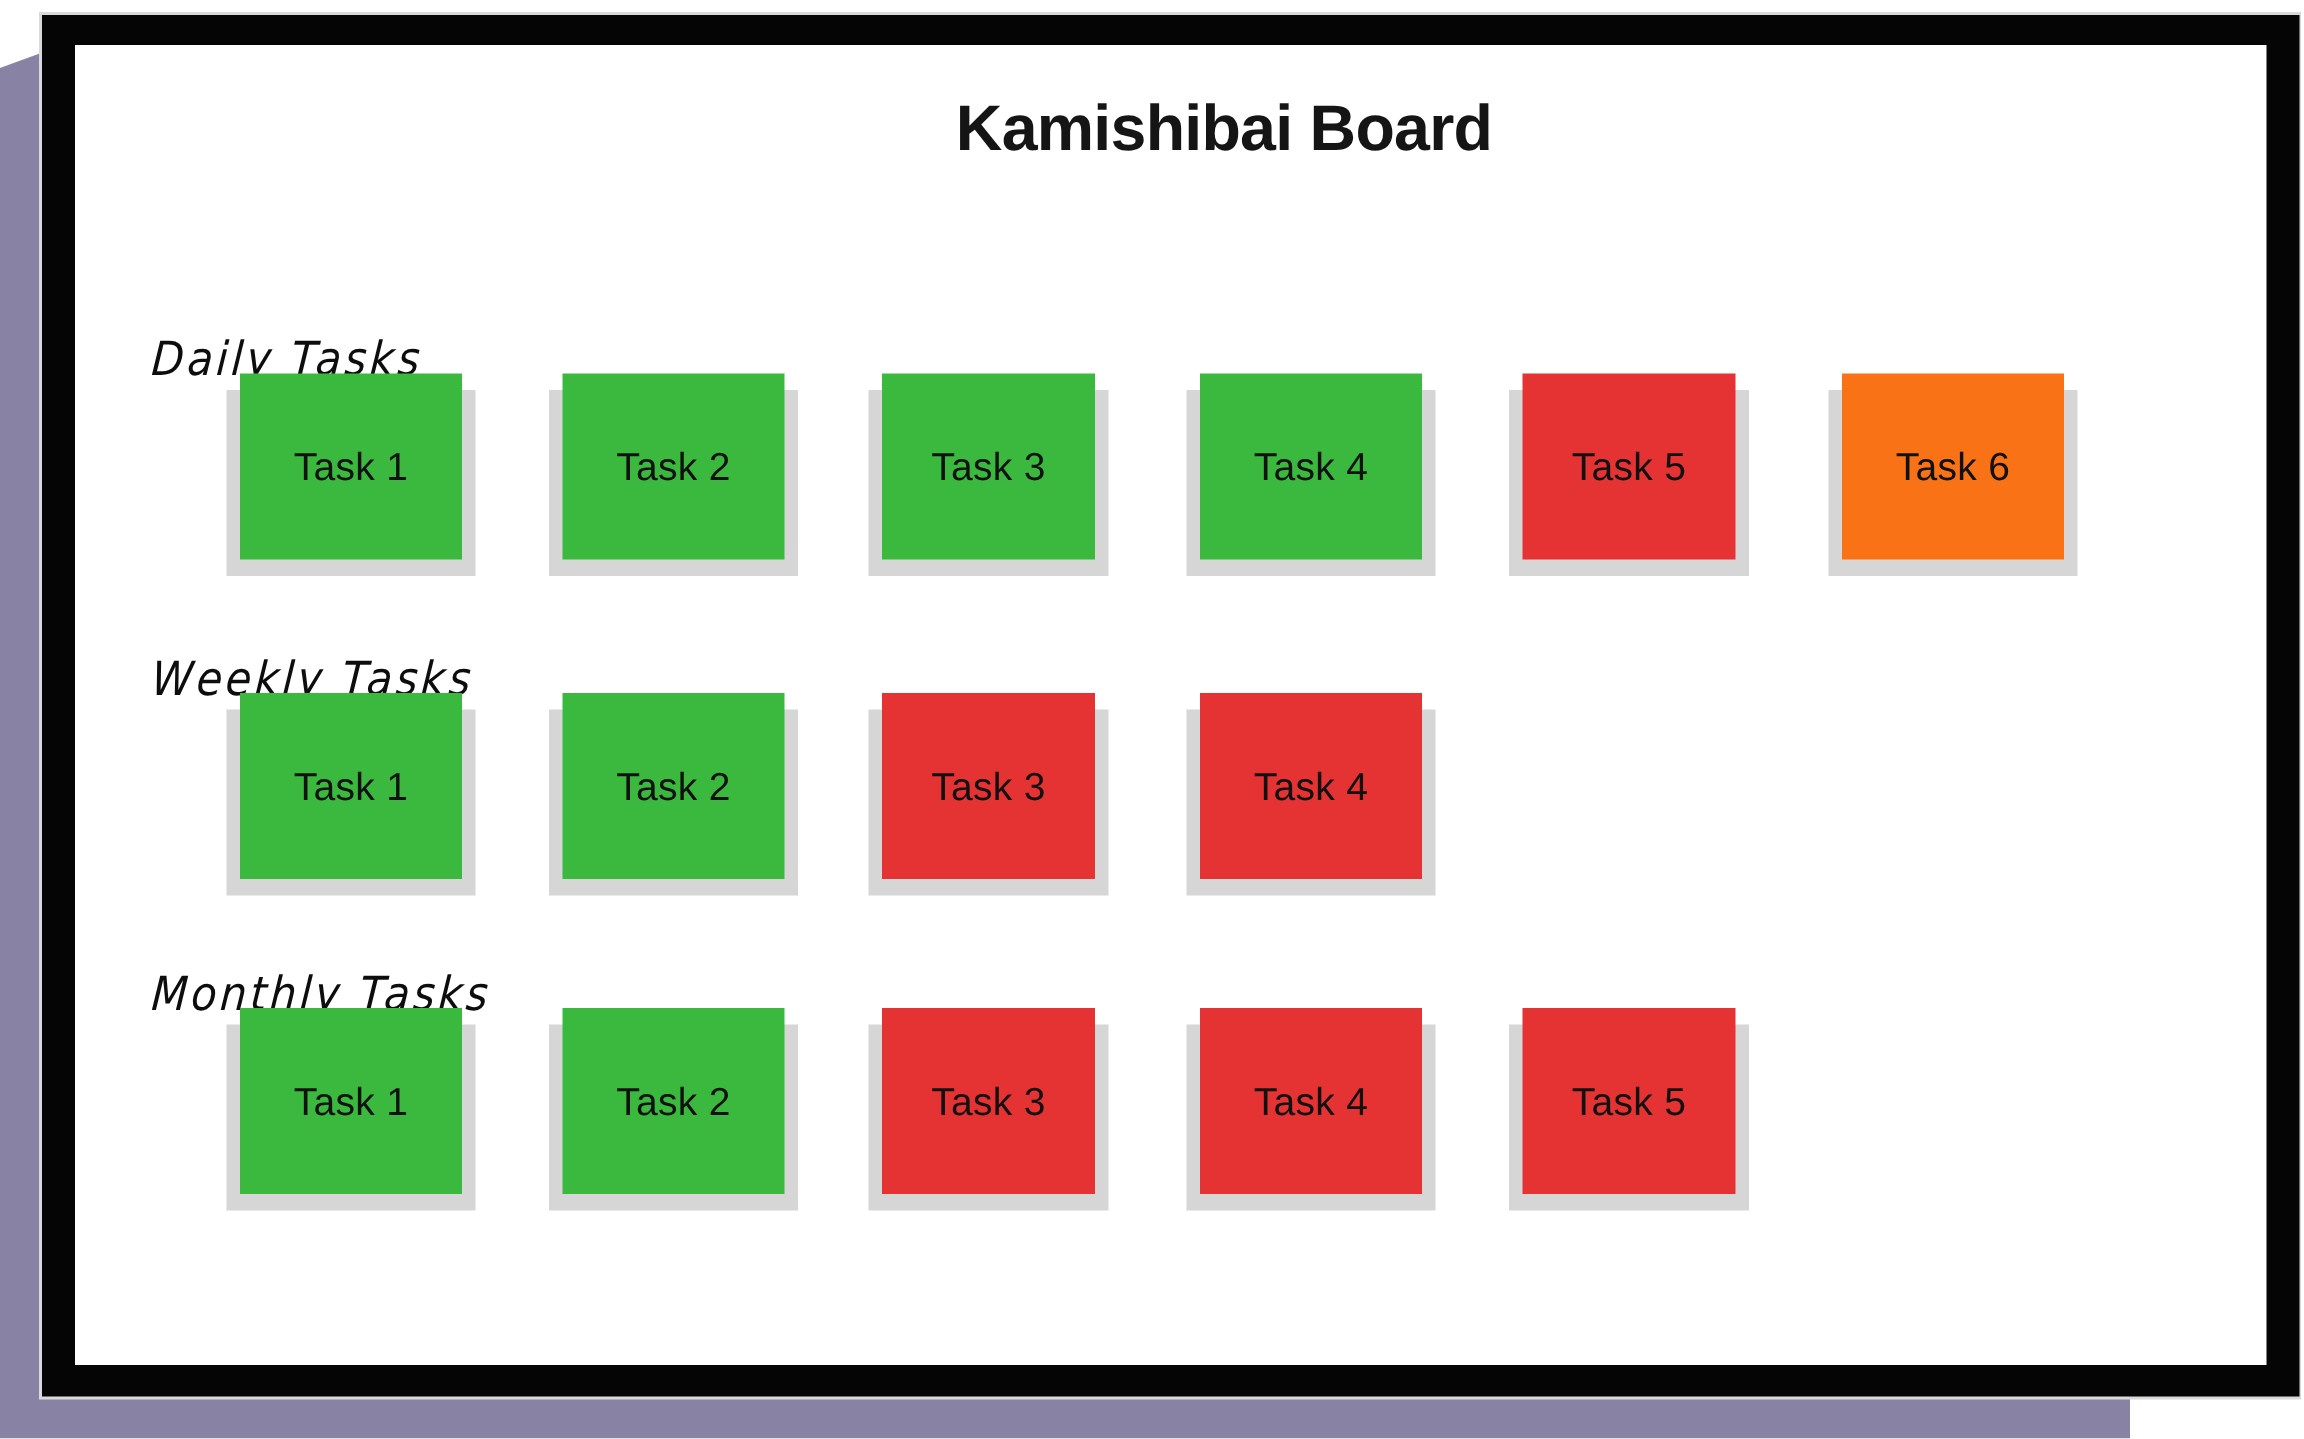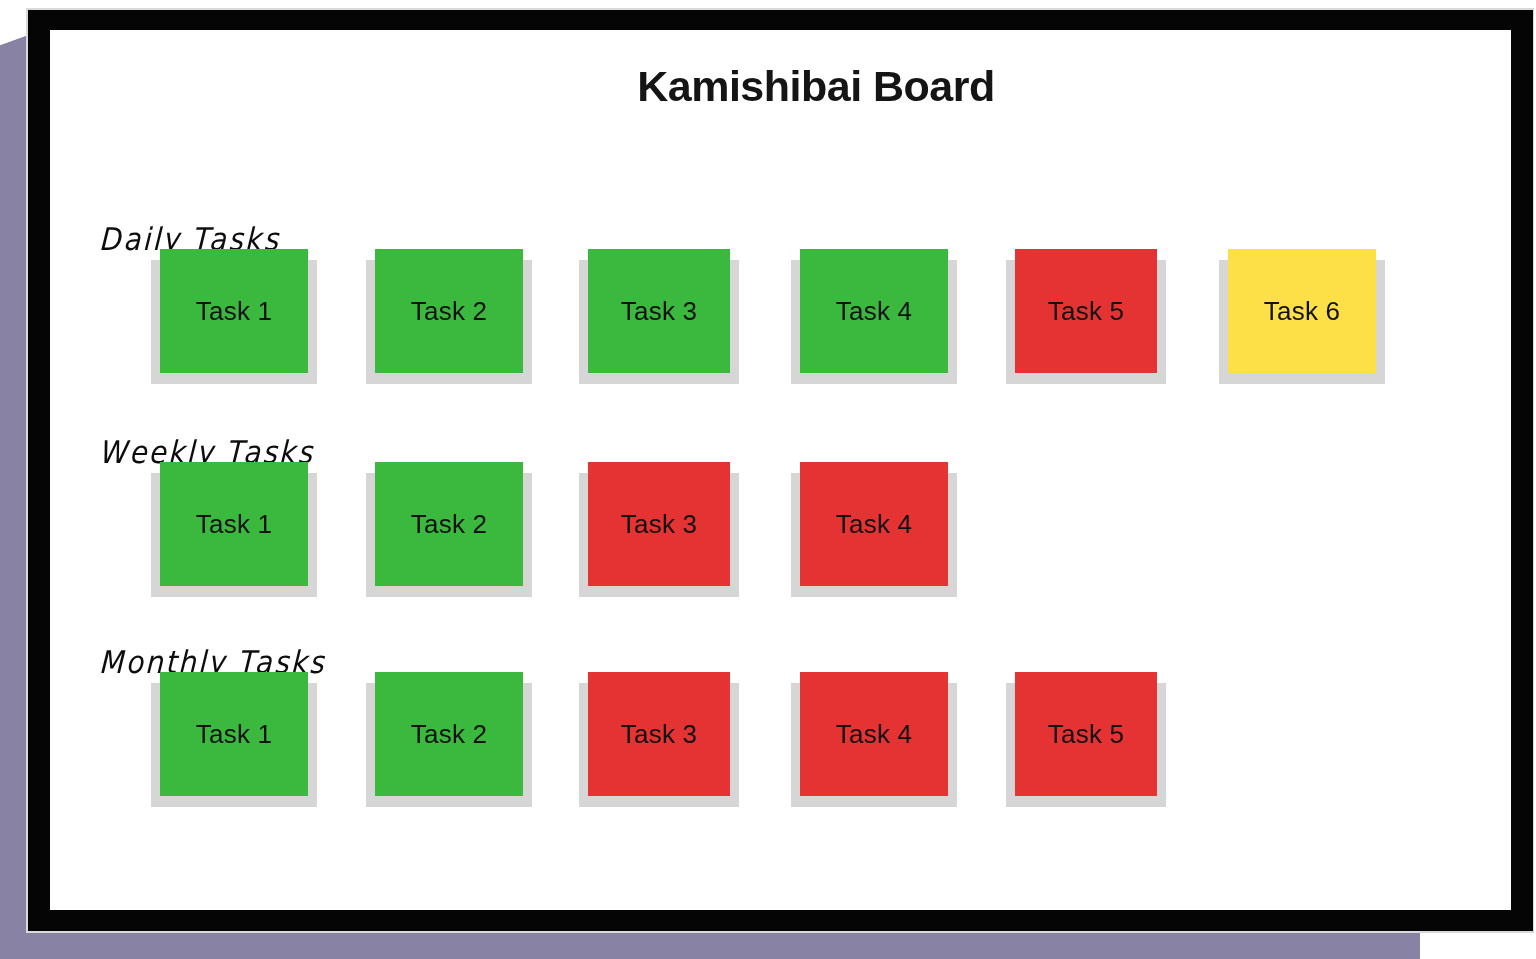--- a/index.html
+++ b/index.html
@@ -193,21 +193,21 @@
         </div>
         <div class="task-card-slot" style="left: 915px; width: 142px; height: 124px;">
           <div class="task-card">
             <div class="task-card-face" style="background: rgb(229, 50, 50);">
               <span class="task-card-label">Task 5</span>
             </div>
           </div>
         </div>
         <div class="task-card-slot" style="left: 1128px; width: 148px; height: 124px;">
           <div class="task-card">
-            <div class="task-card-face" style="background: #fde047;">
+            <div class="task-card-face" style="background: #f97316;">
               <span class="task-card-label">Task 6</span>
             </div>
           </div>
         </div>
       </div>
       <div class="section-label" style="top: 438px;">Weekly Tasks</div>
       <div class="task-row" style="top: 462px;">
         <div class="task-card-slot" style="left: 60px; width: 148px; height: 124px;">
           <div class="task-card">
             <div class="task-card-face" style="background: rgb(58, 185, 62);">

